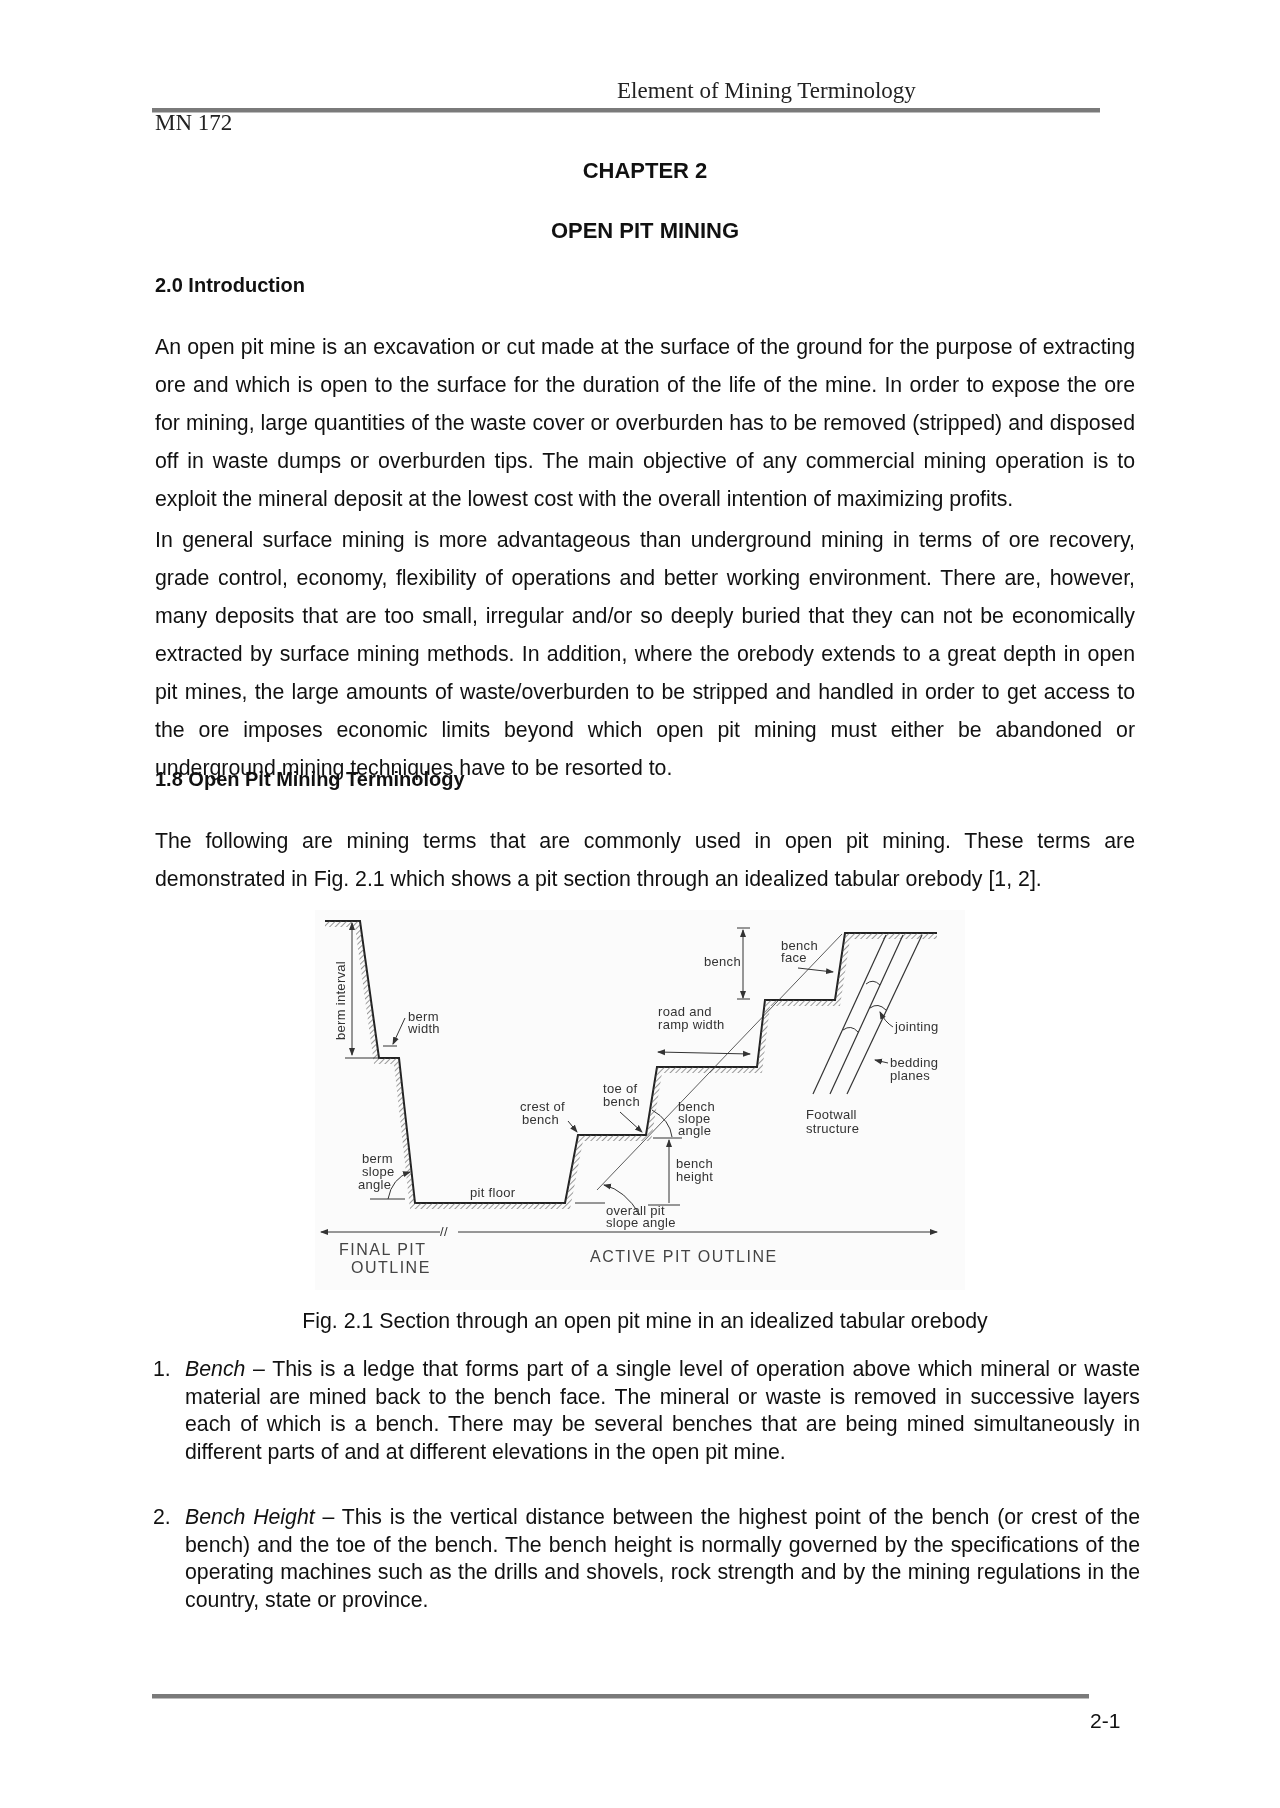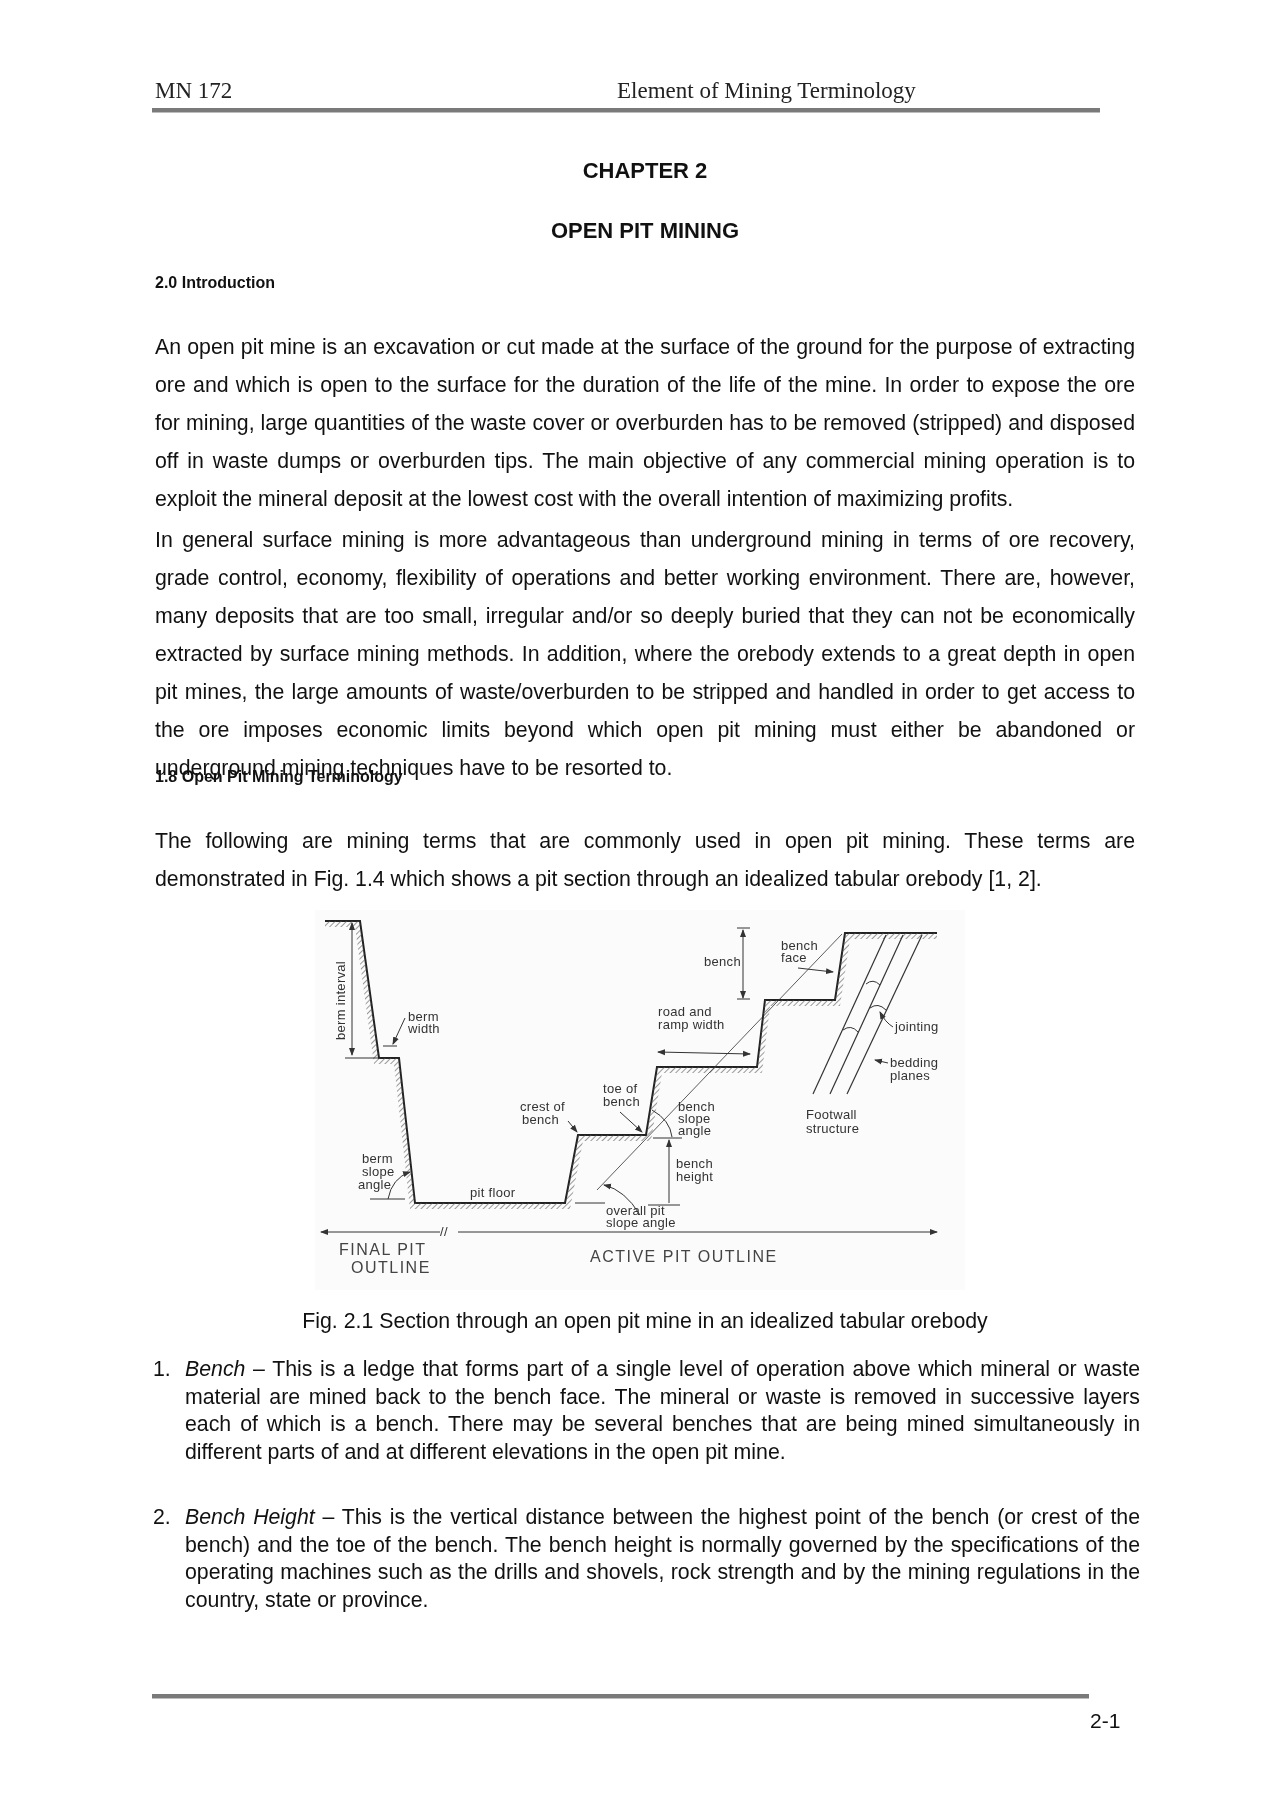--- a/index.html
+++ b/index.html
@@ -3,46 +3,46 @@
 <meta charset="utf-8">
 <style>
   html, body { margin:0; padding:0; background:#ffffff; }
   body { width:1280px; height:1808px; position:relative; overflow:hidden; color:#111; }
   .abs { position:absolute; }
   .serif { font-family:"Liberation Serif", serif; }
   .sans { font-family:"Liberation Sans", sans-serif; }
   .hdr { top:78px; font-size:23px; color:#222; }
   .rule { background:#7a7a7a; height:4px; border-bottom:1px solid #bdbdbd; }
   .title { left:0; width:1290px; text-align:center; font-weight:bold; font-size:22px; }
-  .h2 { left:155px; font-weight:bold; font-size:16px; }
+  .h2 { left:155px; font-weight:bold; font-size:20px; }
   .para { left:155px; width:980px; font-size:21.3px; line-height:38px; text-align:justify; text-align-last:left; }
   .list-item { left:150px; width:990px; font-size:21.3px; line-height:27.6px; }
   .list-num { position:absolute; left:3px; top:0; }
   .list-text { margin-left:35px; text-align:justify; text-align-last:left; }
   .list-text i { font-style:italic; }
   .caption { left:0; width:1290px; text-align:center; font-size:21.3px; }
   .fig-label { font-family:"Liberation Sans", sans-serif; font-size:13px; fill:#333; letter-spacing:0.3px; }
   .fig-big { font-family:"Liberation Sans", sans-serif; font-size:16px; fill:#444; letter-spacing:1.5px; }
 </style>
 </head>
 <body>
 
-<div class="abs serif hdr" style="left:155px;">MN 172</div>
+<div class="abs serif hdr" style="left:155px;margin-top:32px;">MN 172</div>
 <div class="abs serif hdr" style="left:617px;">Element of Mining Terminology</div>
 <div class="abs rule" style="left:152px; top:108px; width:948px;"></div>
 
 <div class="abs sans title" style="top:158px;">CHAPTER 2</div>
 <div class="abs sans title" style="top:218px;">OPEN PIT MINING</div>
 
 <div class="abs sans h2" style="top:274px;">2.0 Introduction</div>
 <div class="abs sans para" style="top:328px;">An open pit mine is an excavation or cut made at the surface of the ground for the purpose of extracting ore and which is open to the surface for the duration of the life of the mine. In order to expose the ore for mining, large quantities of the waste cover or overburden has to be removed (stripped) and disposed off in waste dumps or overburden tips. The main objective of any commercial mining operation is to exploit the mineral deposit at the lowest cost with the overall intention of maximizing profits.</div>
 <div class="abs sans para" style="top:521px;">In general surface mining is more advantageous than underground mining in terms of ore recovery, grade control, economy, flexibility of operations and better working environment. There are, however, many deposits that are too small, irregular and/or so deeply buried that they can not be economically extracted by surface mining methods. In addition, where the orebody extends to a great depth in open pit mines, the large amounts of waste/overburden to be stripped and handled in order to get access to the ore imposes economic limits beyond which open pit mining must either be abandoned or underground mining techniques have to be resorted to.</div>
 
 <div class="abs sans h2" style="top:768px;">1.8 Open Pit Mining Terminology</div>
-<div class="abs sans para" style="top:822px;">The following are mining terms that are commonly used in open pit mining. These terms are demonstrated in Fig. 1.4 which shows a pit section through an idealized tabular orebody [1, 2].</div>
+<div class="abs sans para" style="top:822px;">The following are mining terms that are commonly used in open pit mining. These terms are demonstrated in Fig. 2.1 which shows a pit section through an idealized tabular orebody [1, 2].</div>
 
 <svg class="abs" style="left:0; top:0;" width="1280" height="1808">
   <defs>
     <pattern id="hatch" width="4" height="4" patternUnits="userSpaceOnUse" patternTransform="rotate(45)">
       <line x1="0" y1="0" x2="0" y2="4" stroke="#555" stroke-width="1.2"></line>
     </pattern>
     <marker id="arr" markerWidth="8" markerHeight="8" refX="7" refY="4" orient="auto">
       <path d="M0,1 L8,4 L0,7 z" fill="#333"></path>
     </marker>
     <marker id="arrS" markerWidth="8" markerHeight="8" refX="1" refY="4" orient="auto">

